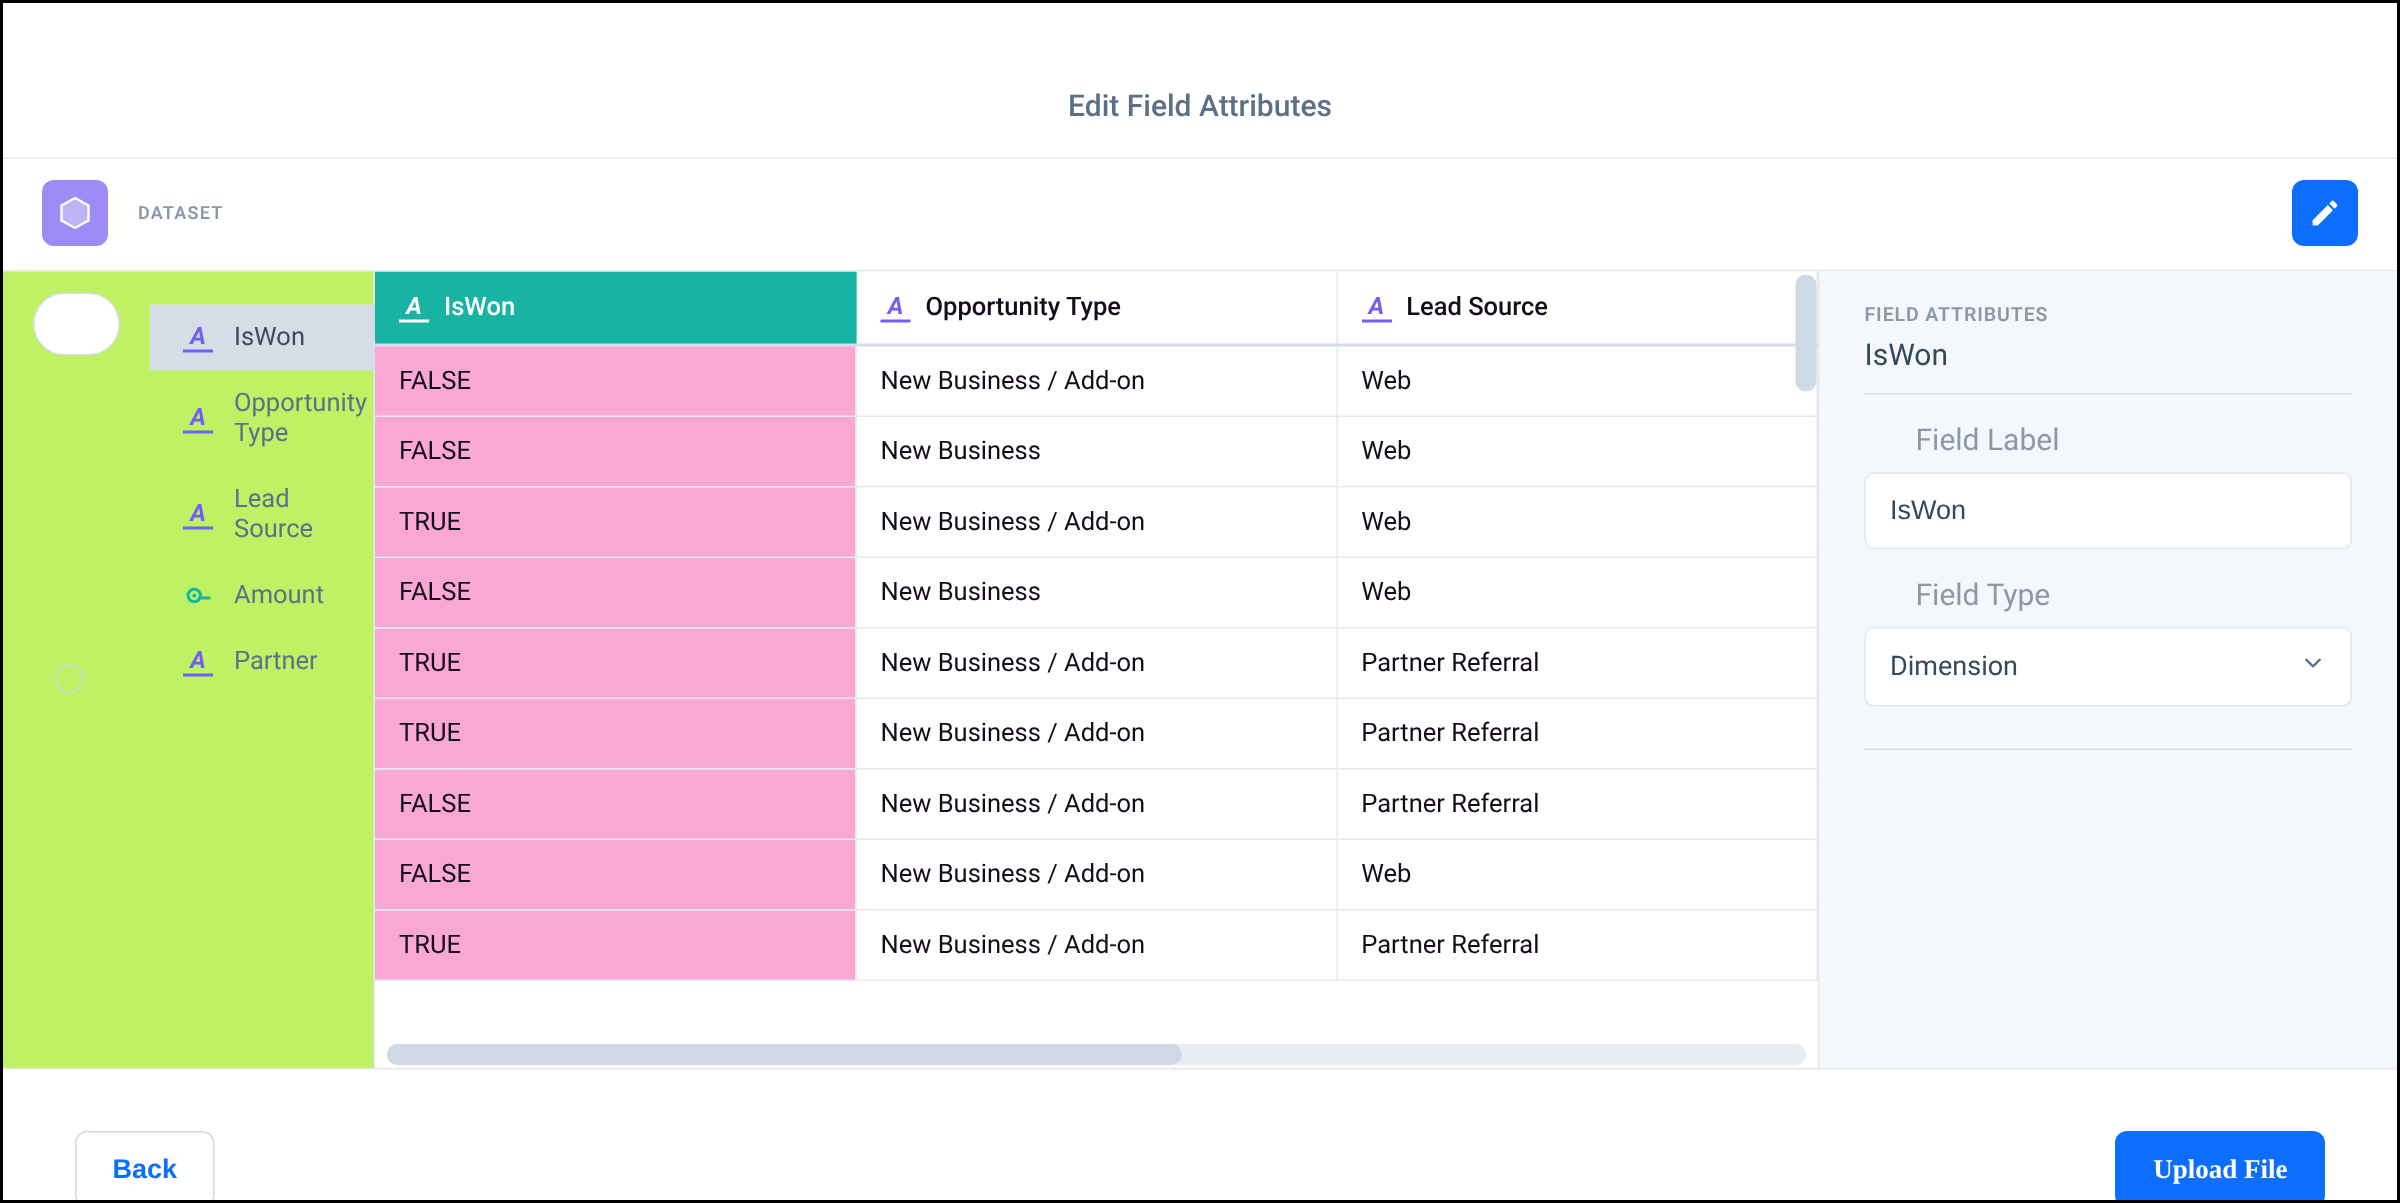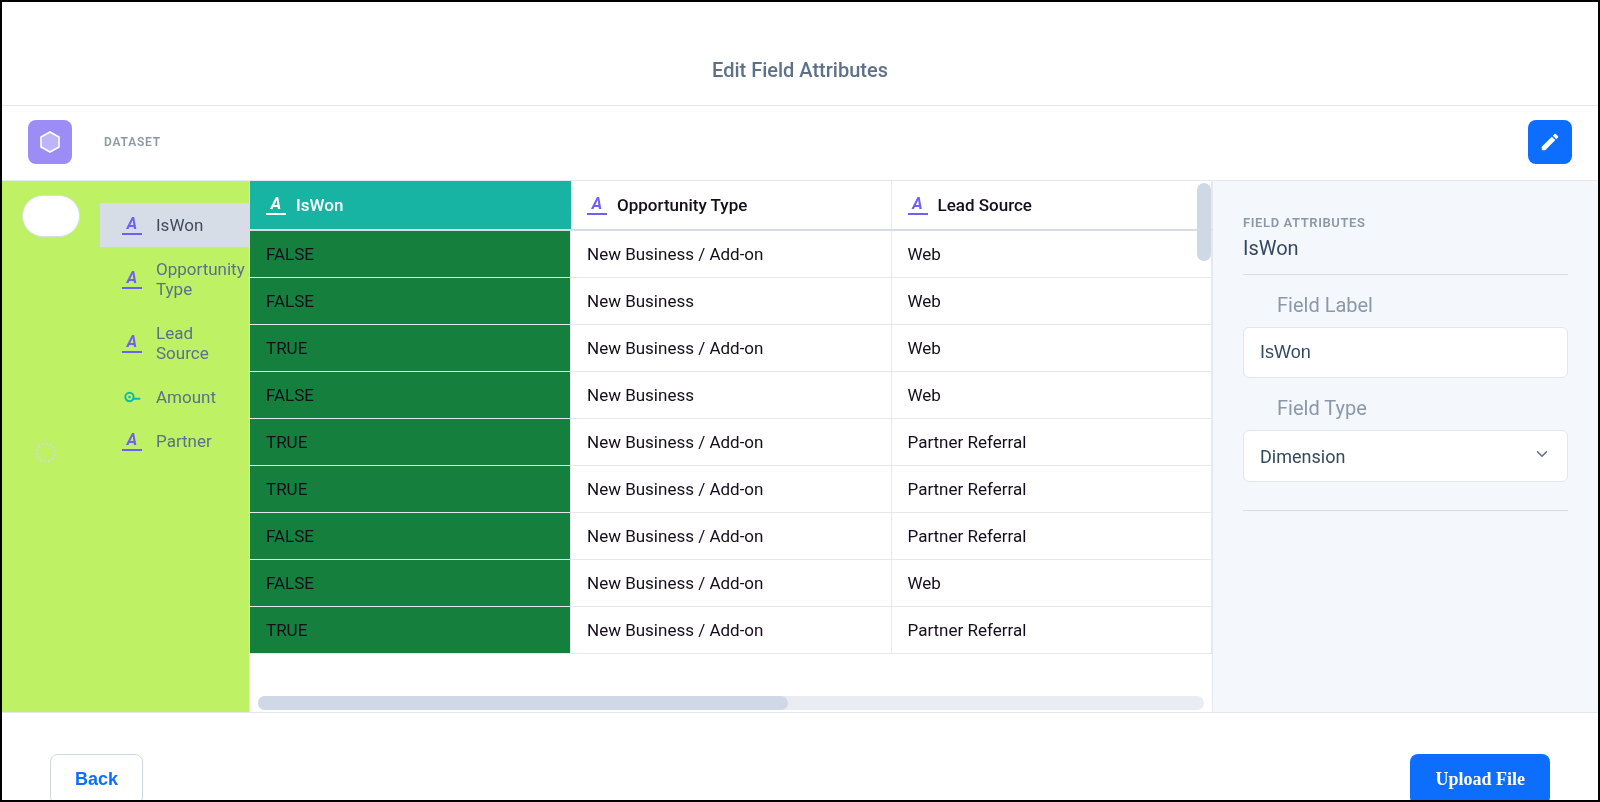--- a/index.html
+++ b/index.html
@@ -17,21 +17,21 @@
     color: #5c7088;
     font-weight: 500;
     margin-top: 32px;
   }
 
   
   .dataset-bar {
     display: flex;
     align-items: center;
     padding: 14px 26px 16px 26px;
-    gap: 32px;
+    gap: 20px;
   }
   .dataset-icon {
     width: 44px; height: 44px;
     background: #9b8df5;
     border-radius: 8px;
     display: flex; align-items: center; justify-content: center;
     color: #fff;
     flex-shrink: 0;
   }
   .dataset-icon svg { width: 24px; height: 24px; }
@@ -147,21 +147,21 @@
     color: #fff; border-bottom-color: #fff;
   }
   tbody td {
     padding: 13px 16px;
     font-size: 17px;
     color: #160d1c;
     border-bottom: 1px solid #e5e9ef;
     border-right: 1px solid #e5e9ef;
     background: #fff;
   }
-  tbody td.col-selected { background: #15803d; margin-left: 32px; }
+  tbody td.col-selected { background: #f9a8d4; margin-left: 32px; }
 
   .vscroll {
     position: absolute; right: 1px; top: 2px; width: 14px; height: 78px;
     background: #cfd8e5; border-radius: 7px;
   }
   .hscroll {
     height: 14px; margin: 4px 8px 2px 8px;
     background: #e9edf3; border-radius: 7px; position: relative;
   }
   .hscroll .thumb {
@@ -170,21 +170,21 @@
   }
 
   
   .attr-panel {
     width: 386px;
     background: #f4f7fb;
     border-left: 1px solid #e5e9ef;
     padding: 22px 30px;
   }
   .attr-panel .section-label {
-    font-size: 13px; letter-spacing: 0.6px; color: #8b98a9; font-weight: 600; margin-top: 12px;
+    font-size: 13px; letter-spacing: 0.6px; color: #8b98a9; font-weight: 600;
   }
   .attr-panel .field-name {
     font-size: 20px; color: #34495e; margin-top: 6px; padding-bottom: 14px;
     border-bottom: 1px solid #d7dde6;
   }
   .attr-panel .group-label {
     font-size: 20px; color: #8b98a9; margin-top: 18px; margin-bottom: 10px; margin-left: 34px;
   }
   .text-input {
     width: 100%; background: #fff; border: 1px solid #e0e6ef; border-radius: 6px;

